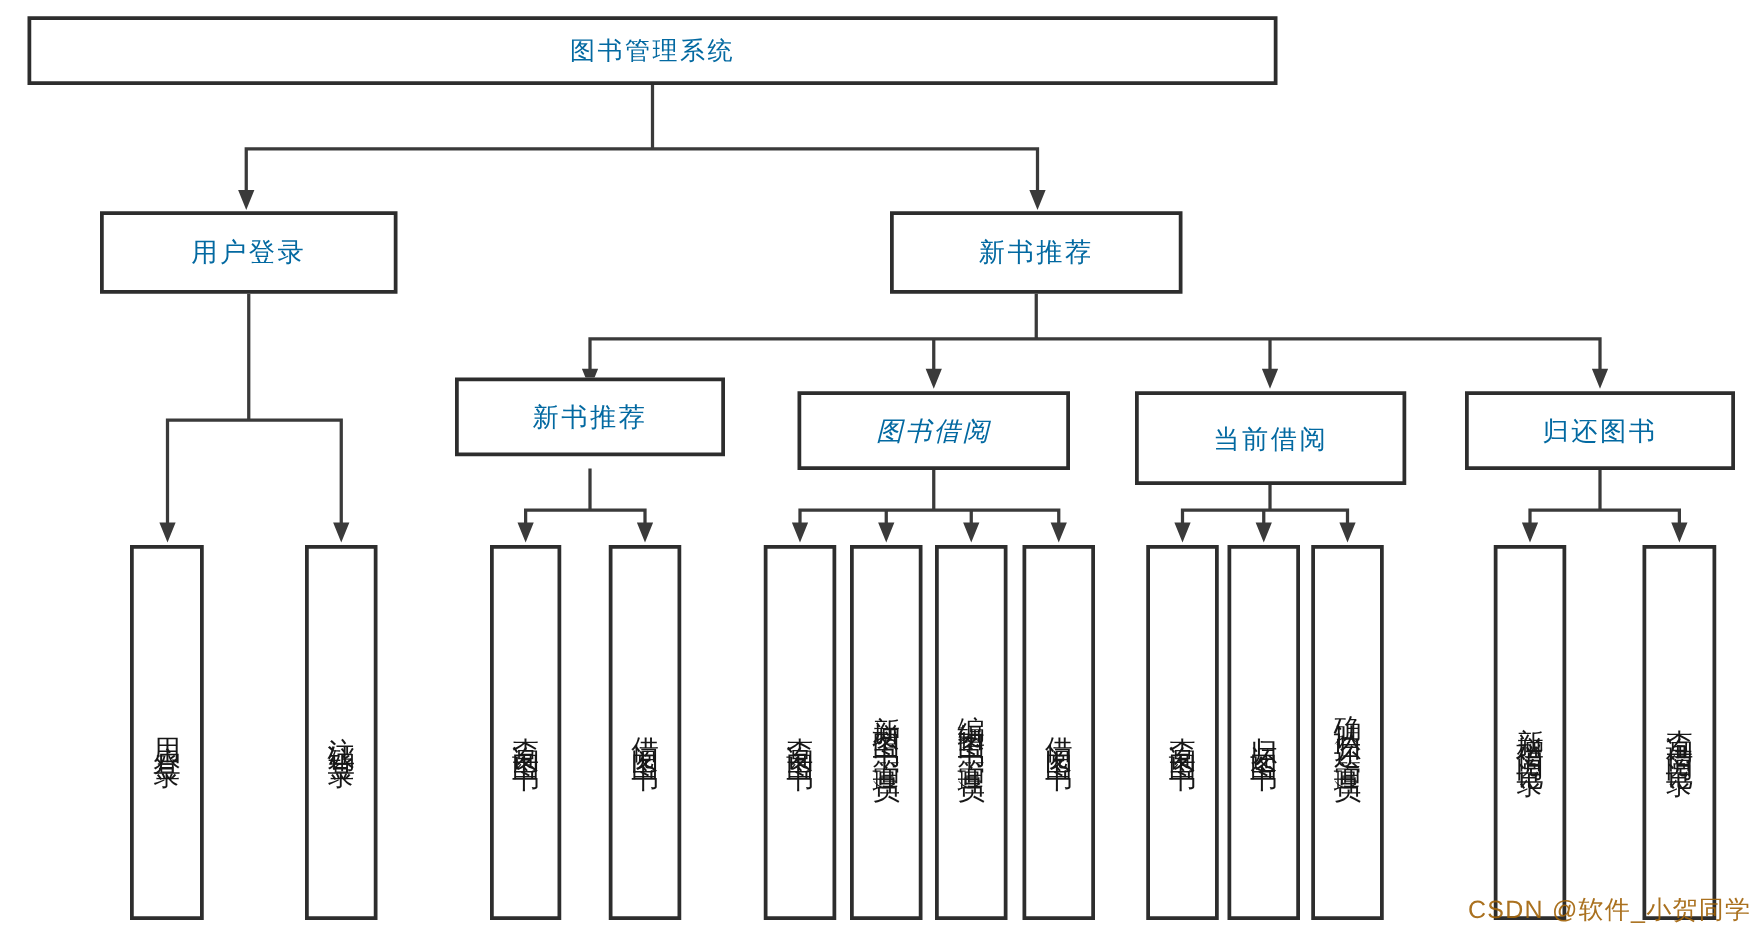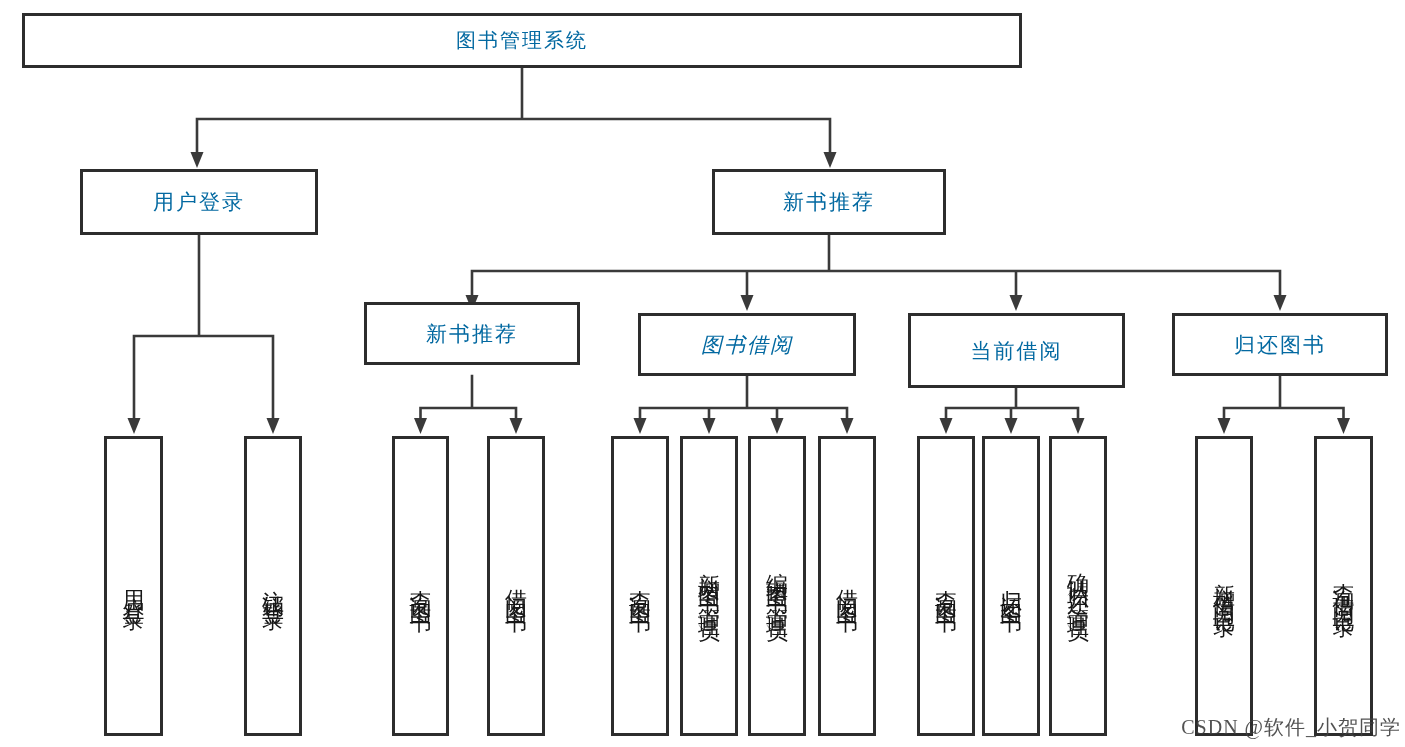--- a/index.html
+++ b/index.html
@@ -55,26 +55,25 @@
     font-size: 22px;
     letter-spacing: 7px;
     line-height: 1;
     white-space: nowrap;
   }
   .watermark {
     position: absolute;
     top: 714px;
     right: 4px;
     font-size: 20px;
-    color: #404040;
+    color: #a16207;
     opacity: 0.9;
     letter-spacing: 1px;
     pointer-events: none;
     white-space: nowrap;
-    font-family: Liberation Serif, serif;
   }
 </style>
 </head>
 <body>
 
 <div class="stage">
 
   <svg class="connectors" viewBox="0 0 1405 747" xmlns="http://www.w3.org/2000/svg">
     <g stroke="#3a3a3a" stroke-width="2.6" fill="none" stroke-linecap="square">
       <path d="M522 68 V119 M197 119 H830 M197 119 V153 M830 119 V153"></path>

